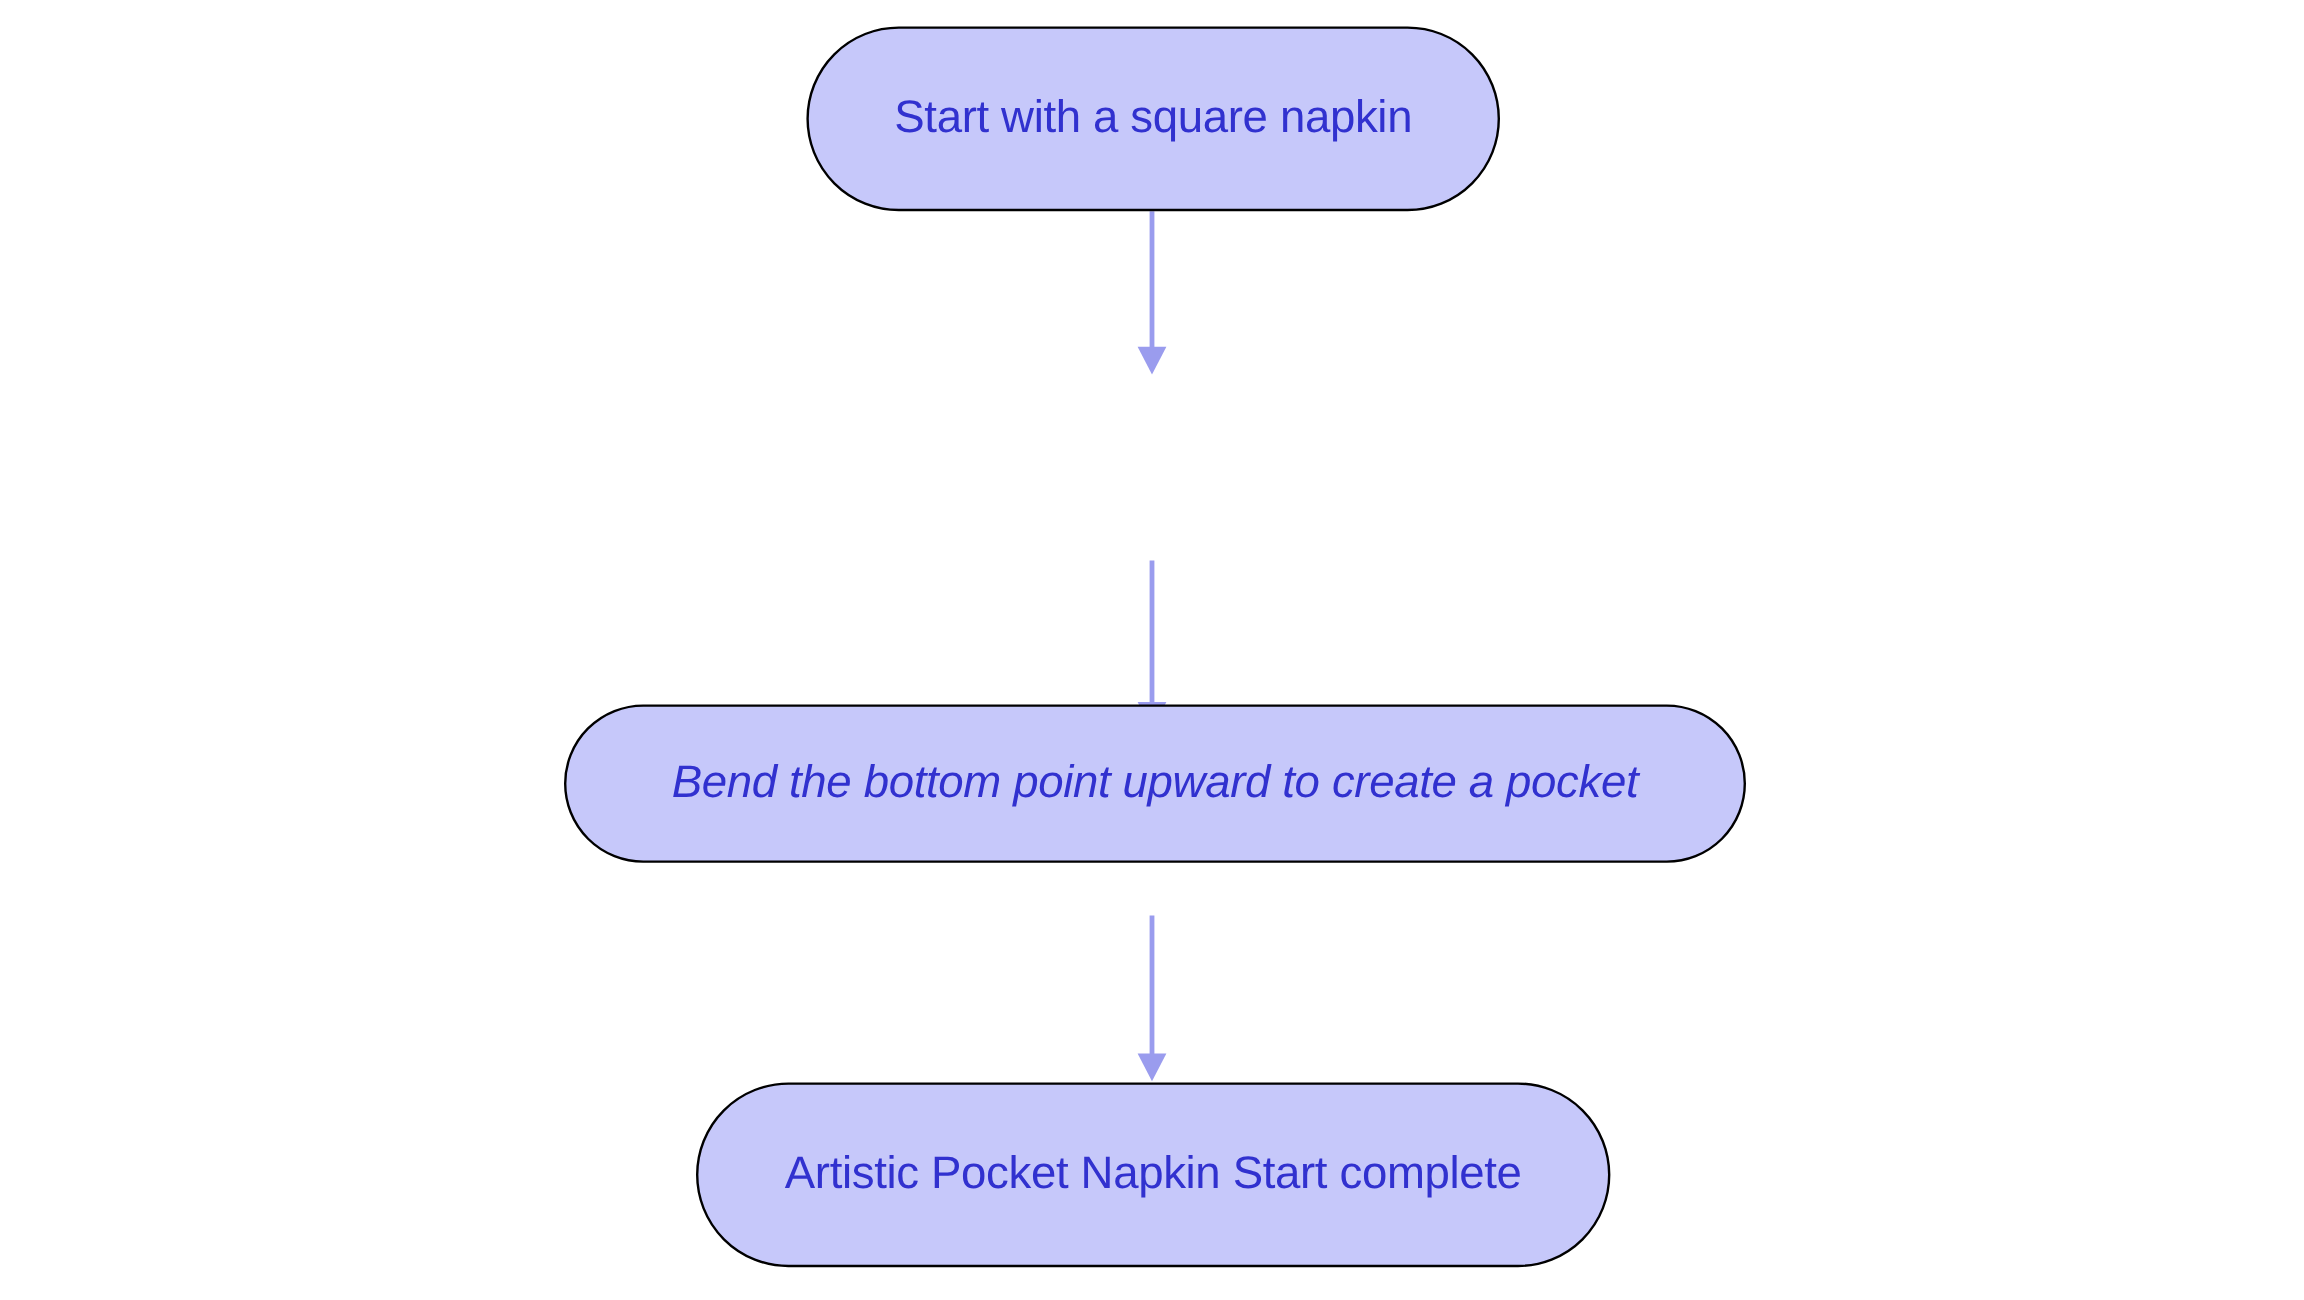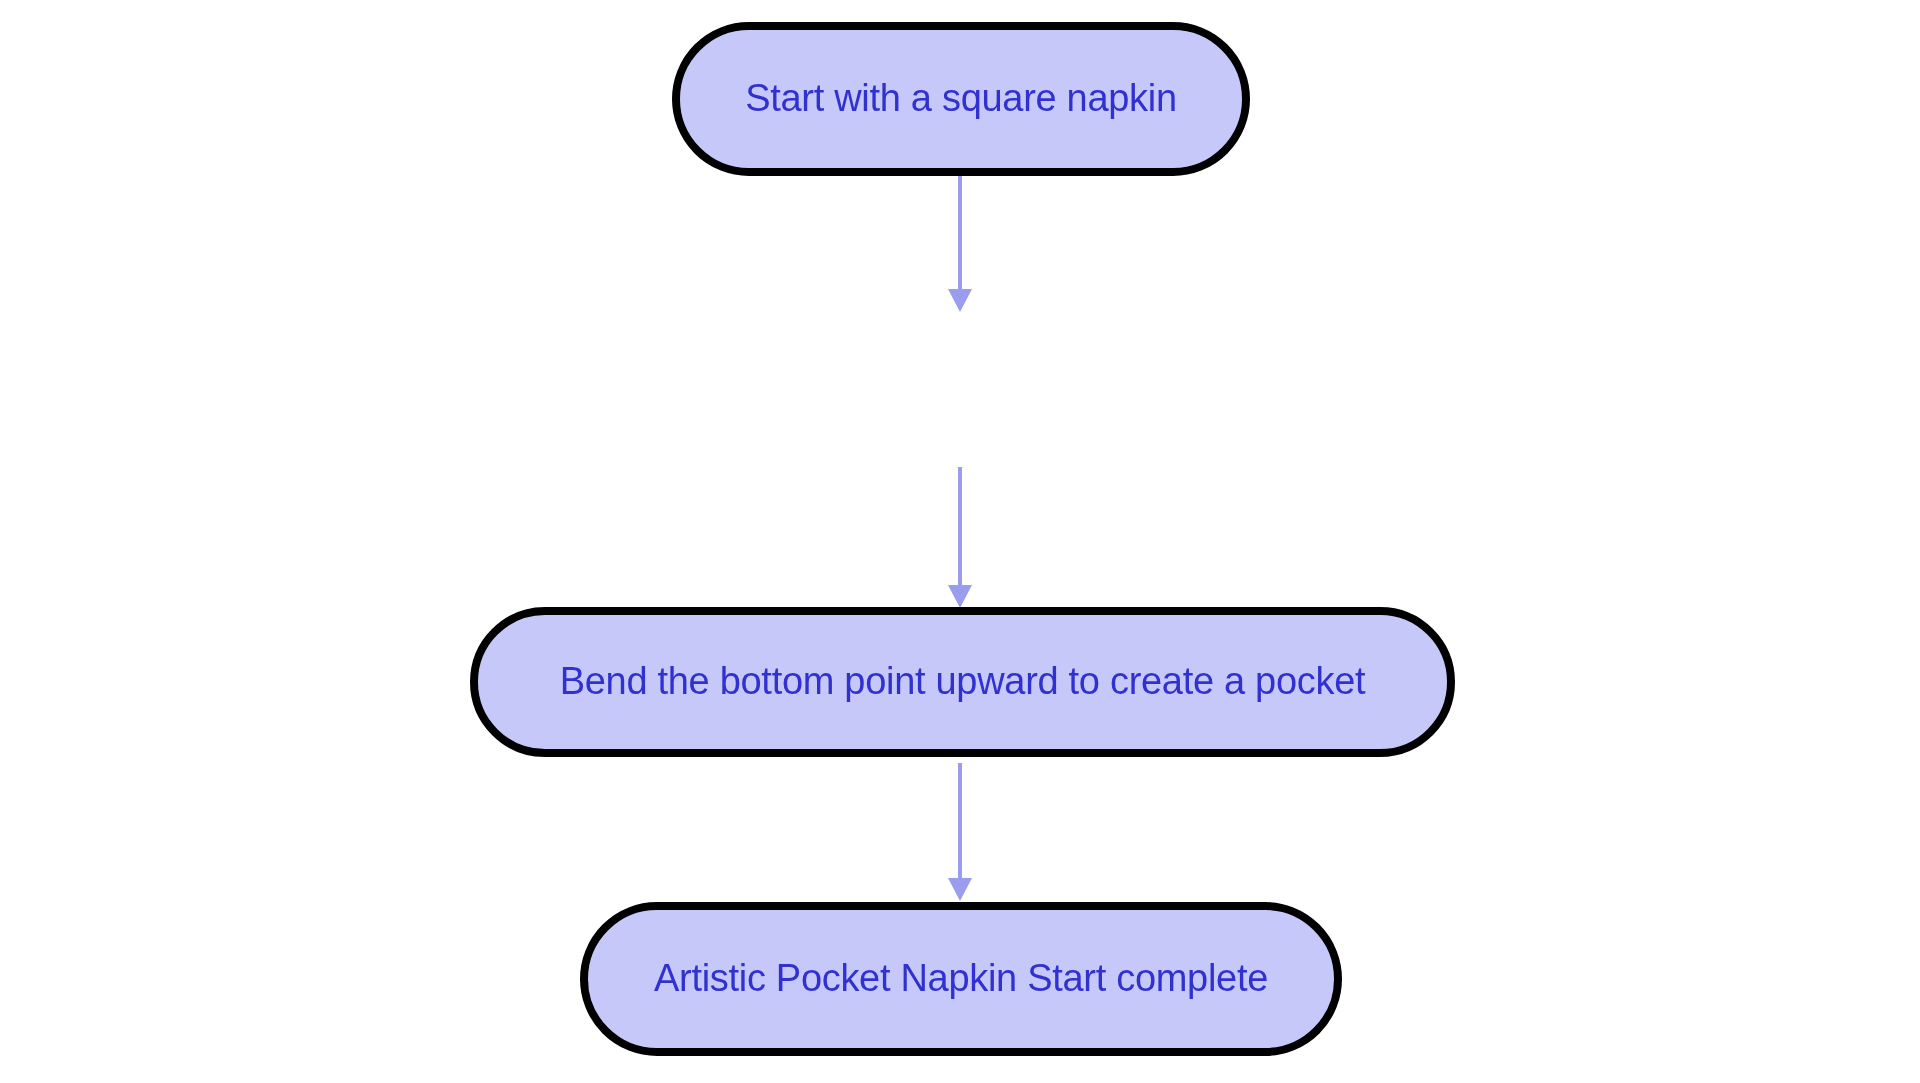--- a/index.html
+++ b/index.html
@@ -19,21 +19,21 @@
     height: 1083px;
     background: #ffffff;
   }
   .flow-node {
     position: absolute;
     box-sizing: border-box;
     display: flex;
     align-items: center;
     justify-content: center;
     background: #c6c8fa;
-    border: 8px solid #000000;
+    border: 2px solid #000000;
     border-radius: 80px;
     color: #3131cf;
     font-family: "Liberation Sans", sans-serif;
     font-weight: 400;
     letter-spacing: -0.3px;
     white-space: nowrap;
     user-select: none;
   }
   .flow-node .node-label {
     display: block;
@@ -73,21 +73,21 @@
       <line x1="14" y1="0" x2="14" y2="116" stroke="#9a9cee" stroke-width="4"></line>
       <polygon points="2,115 26,115 14,138" fill="#9a9cee"></polygon>
     </svg>
   </div>
 
   <div class="flow-node" style="left:672px; top:22px; width:578px; height:154px; font-size:38px;">
     <span class="node-label">Start with a square napkin</span>
   </div>
 
 
-  <div class="flow-node" style="left:470px; top:607px; width:985px; height:150px; font-size:38px;">
+  <div class="flow-node" style="left:470px; top:587px; width:985px; height:132px; font-size:38px;font-style:italic;">
     <span class="node-label">Bend the bottom point upward to create a pocket</span>
   </div>
 
   <div class="flow-node" style="left:580px; top:902px; width:762px; height:154px; font-size:38px;">
     <span class="node-label">Artistic Pocket Napkin Start complete</span>
   </div>
 
 </div>
 
 </body></html>

